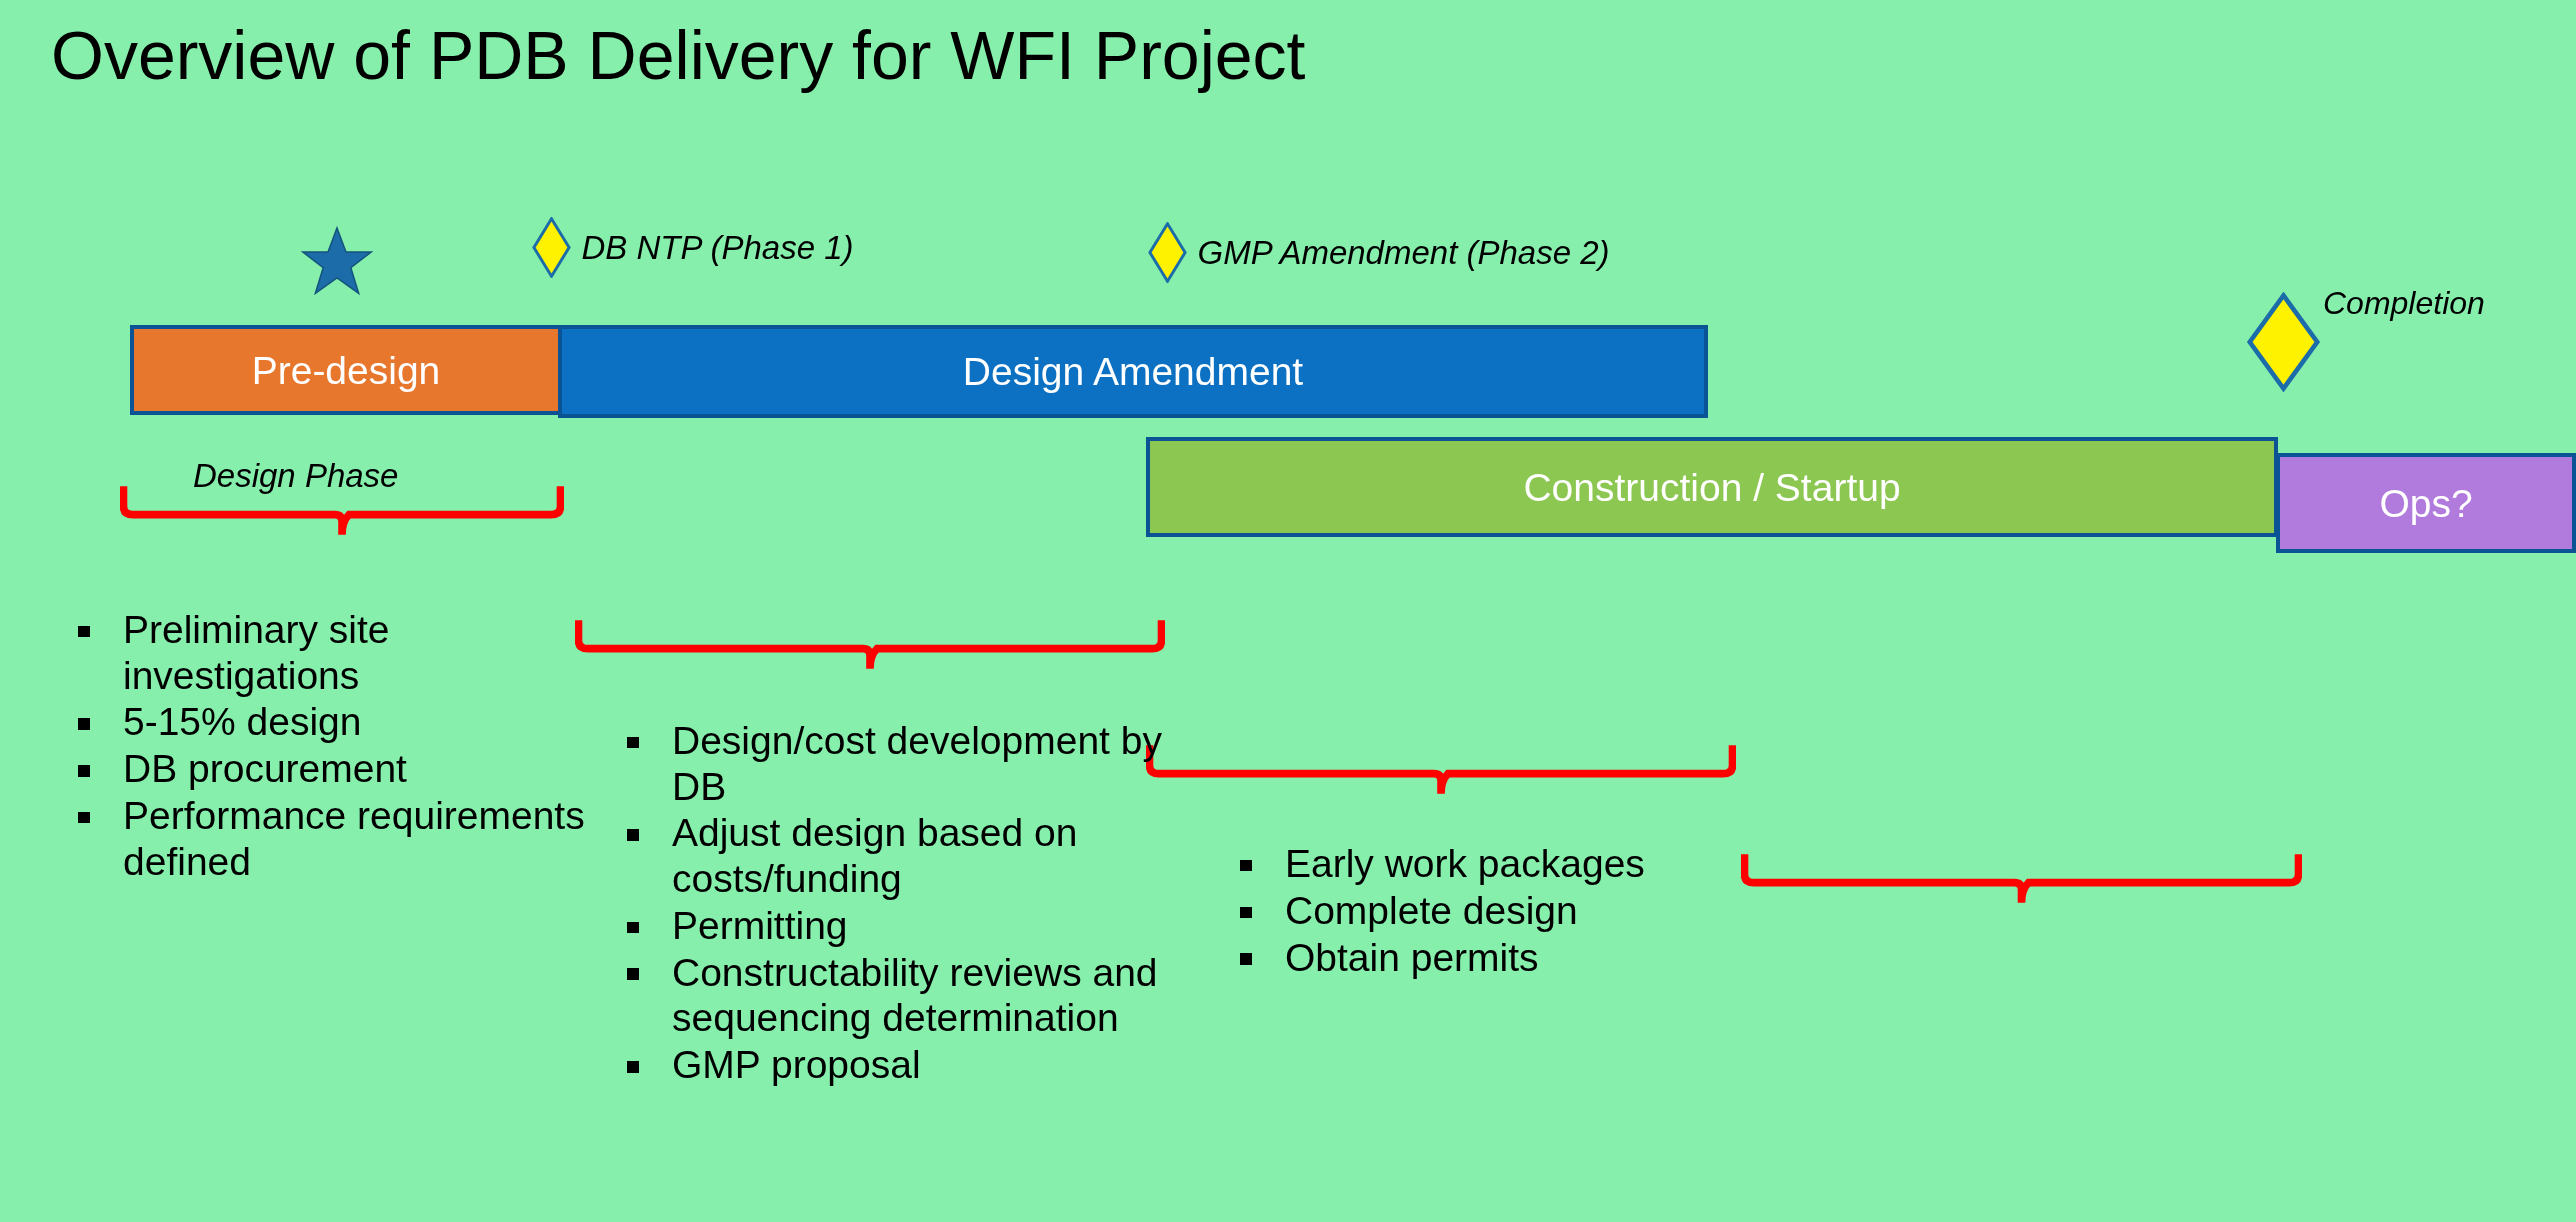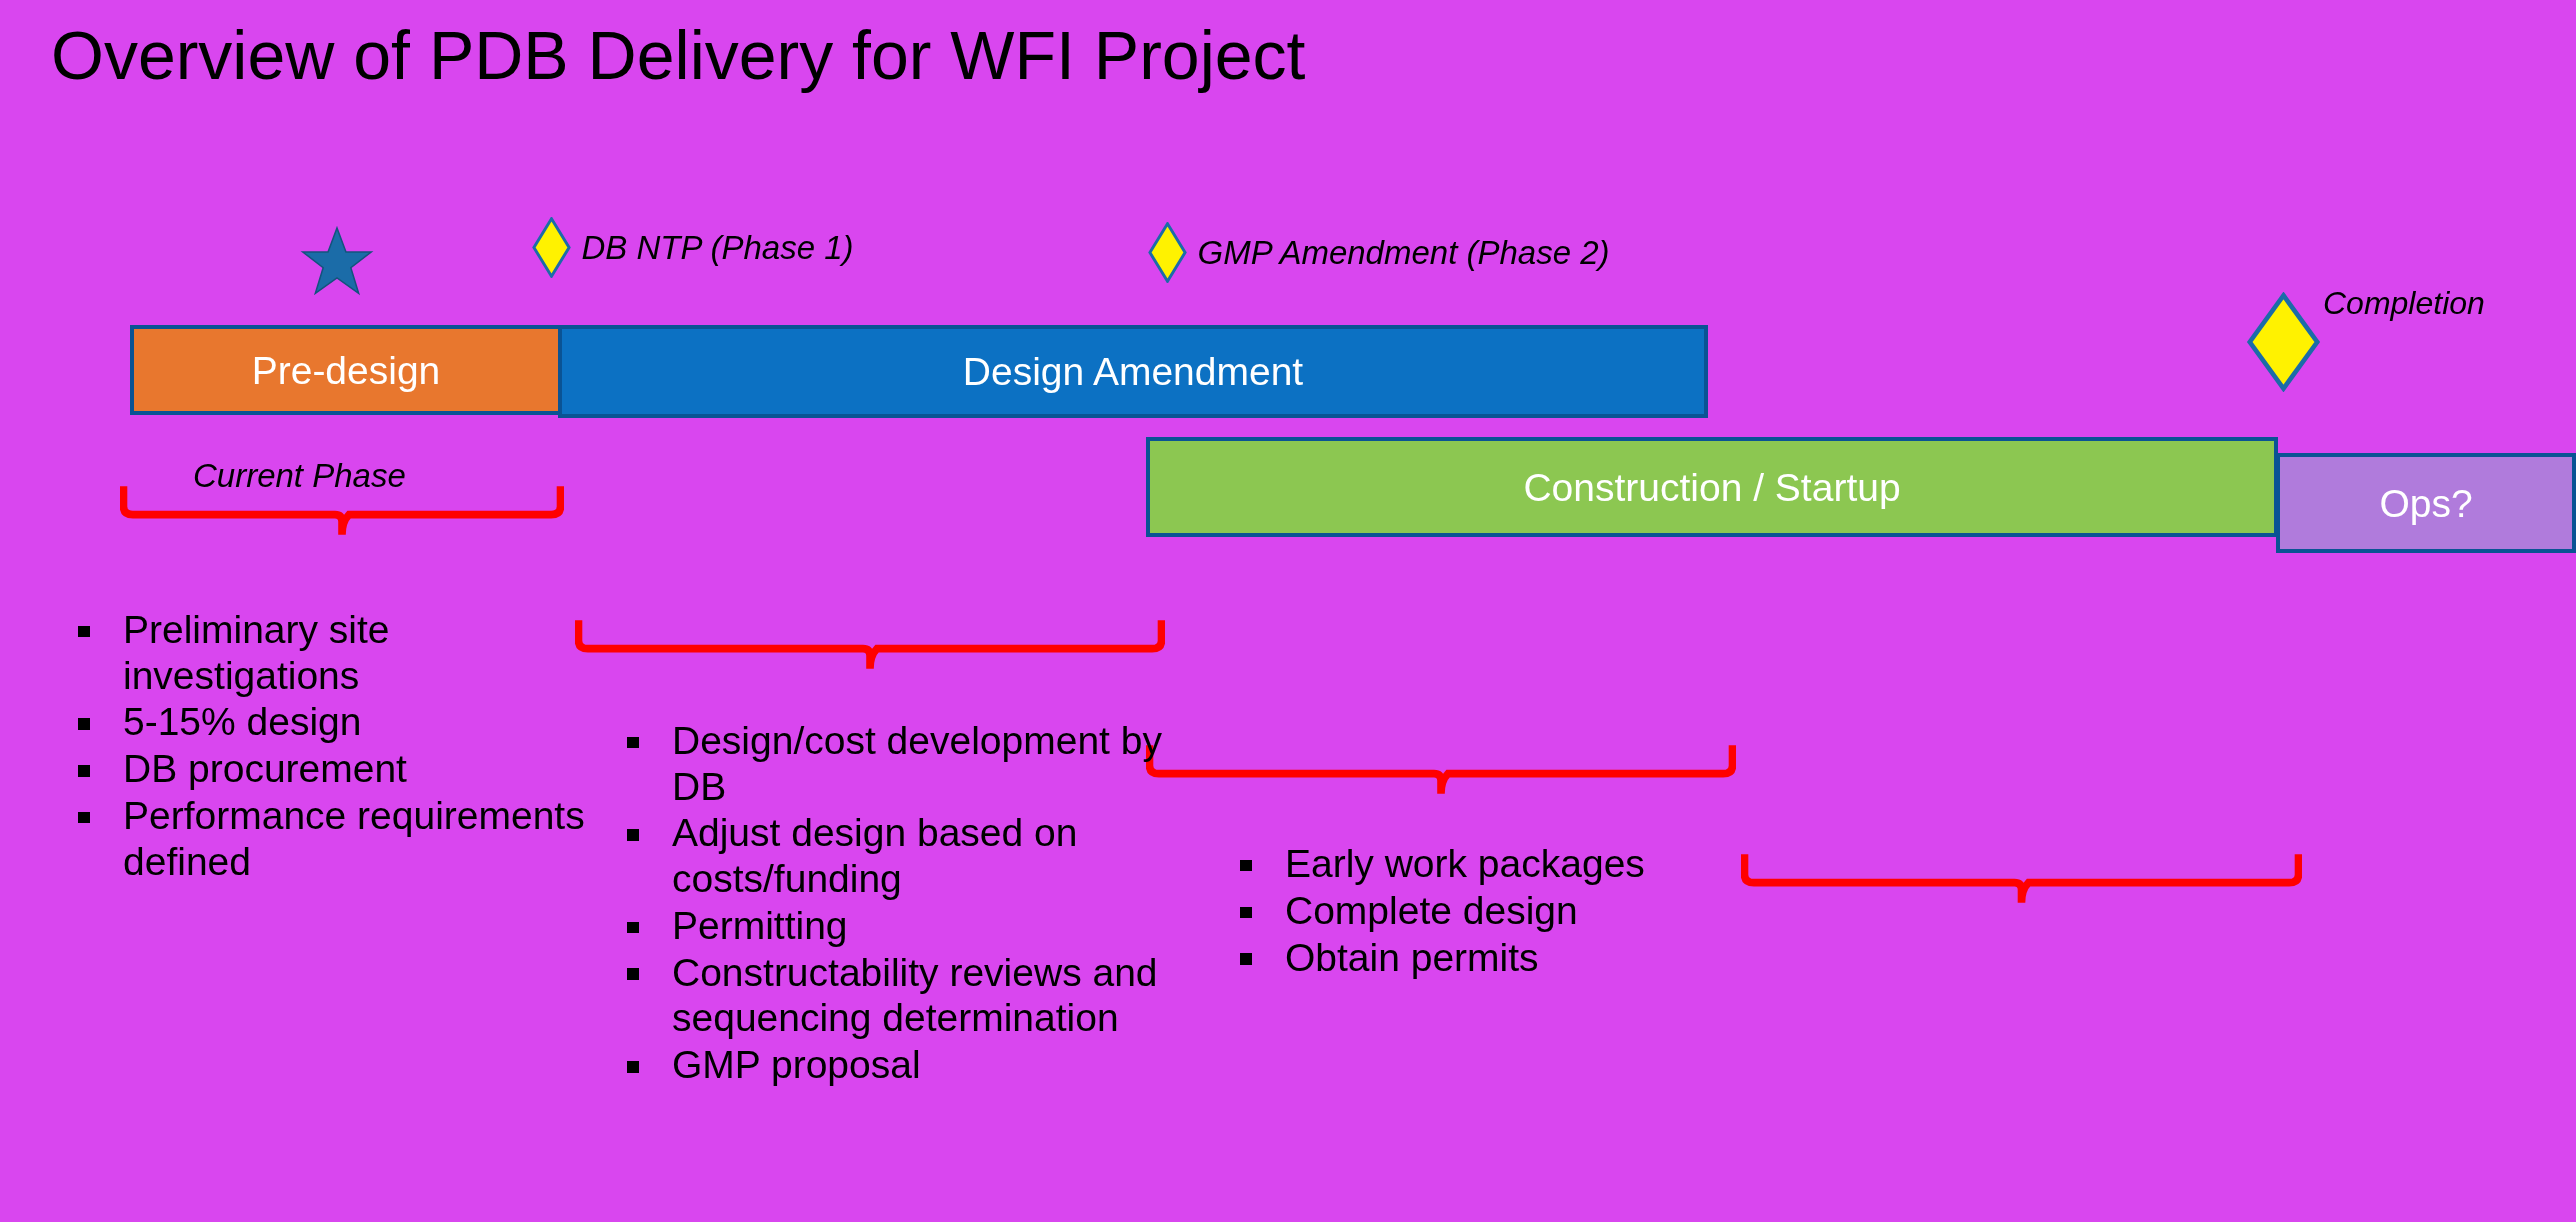--- a/index.html
+++ b/index.html
@@ -8,21 +8,21 @@
     background: #ffffff;
   }
   body {
     font-family: "Liberation Sans", sans-serif;
     color: #000000;
   }
   #slide {
     position: relative;
     width: 2576px;
     height: 1222px;
-    background: #d946ef;
+    background: #86efac;
     overflow: hidden;
   }
 
   
   #slide-title {
     position: absolute;
     left: 51px;
     top: 16.4px;
     font-size: 68px;
     line-height: 1.15;
@@ -191,21 +191,21 @@
     <span>Design Amendment</span>
   </div>
 
   <div class="phase-bar" id="bar-construction">
     <span>Construction / Startup</span>
   </div>
   <div class="phase-bar" id="bar-ops">
     <span>Ops?</span>
   </div>
 
-  <div id="current-phase-label">Current Phase</div>
+  <div id="current-phase-label">Design Phase</div>
 
   <div class="brace" id="brace-1">
     <svg viewBox="0 0 760 90" preserveAspectRatio="none">
       <path d="M6,4 L6,38 Q6,52 22,52 L368,52 Q380,52 380,64 L380,86 Q380,64 392,52 L738,52 Q754,52 754,38 L754,4" fill="none" stroke="#FF0000" stroke-width="13" stroke-linecap="butt"></path>
     </svg>
   </div>
 
   <div class="brace" id="brace-2">
     <svg viewBox="0 0 1010 90" preserveAspectRatio="none">
       <path d="M6,4 L6,38 Q6,52 22,52 L493,52 Q505,52 505,64 L505,86 Q505,64 517,52 L988,52 Q1004,52 1004,38 L1004,4" fill="none" stroke="#FF0000" stroke-width="13" stroke-linecap="butt"></path>

